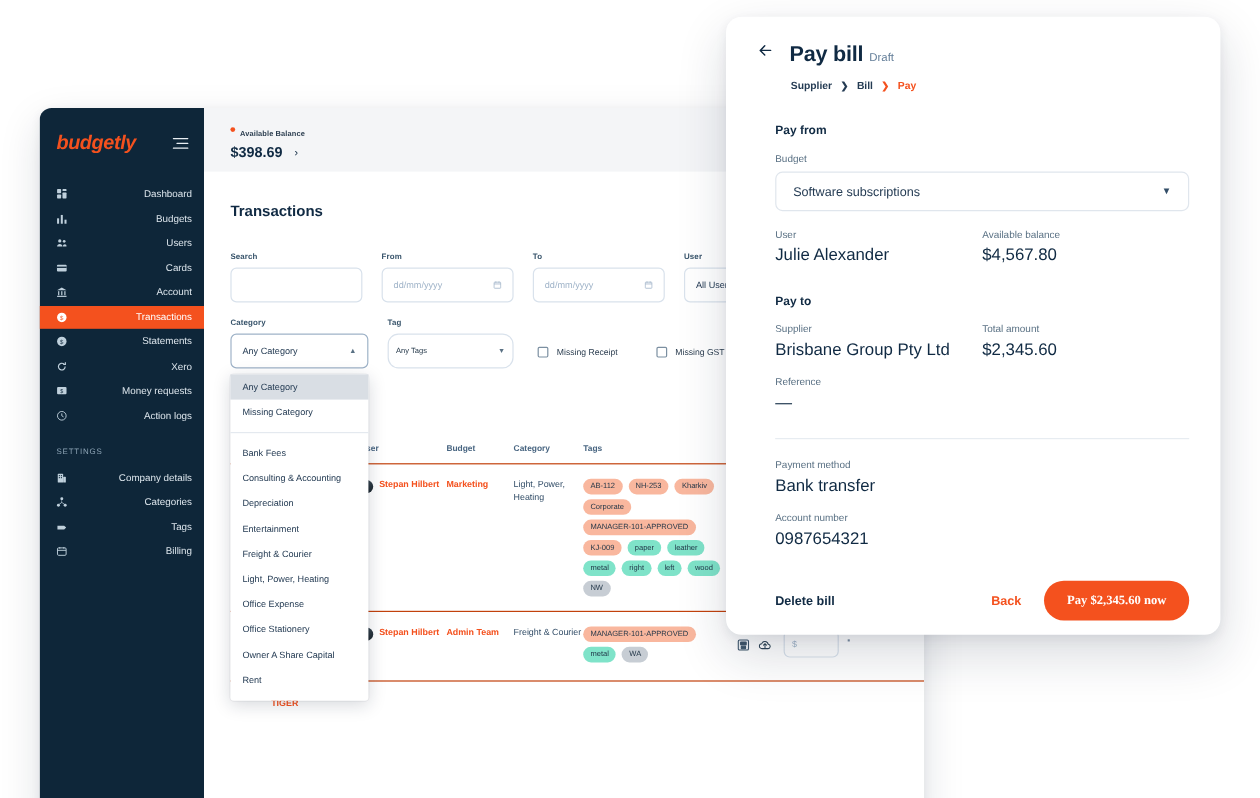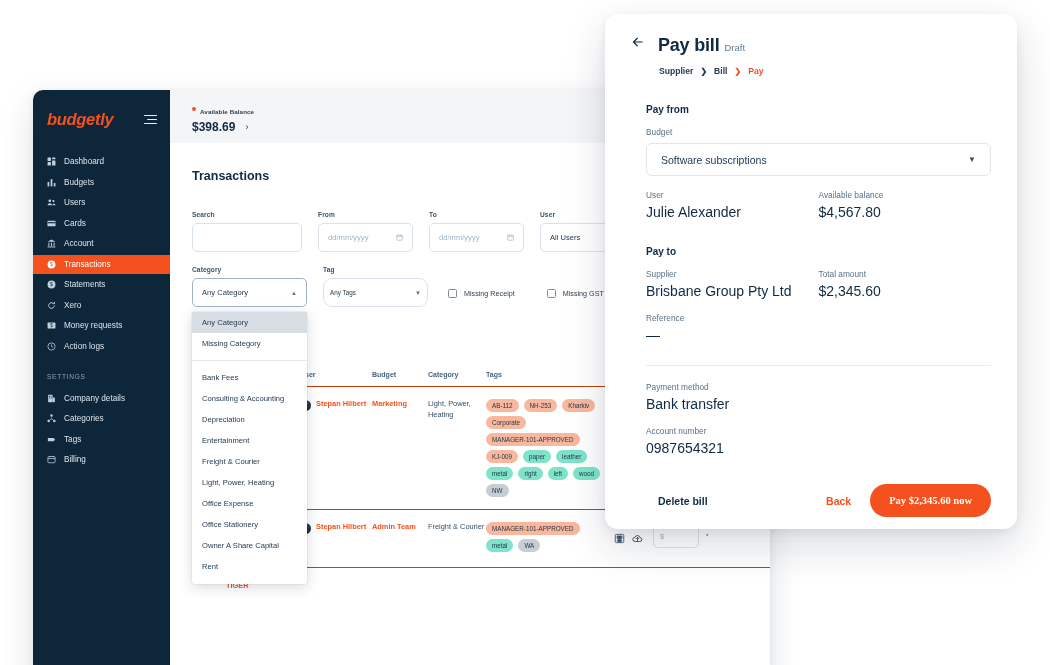--- a/index.html
+++ b/index.html
@@ -31,23 +31,23 @@
     font-style: italic; font-family:"Liberation Sans", sans-serif;
   }
   .hamburger { display:flex; flex-direction:column; gap:2.5px; width:13px; cursor:pointer; }
   .hamburger i { display:block; height:1.6px; background:#E8EEF3; border-radius:1px; }
   .hamburger i:nth-child(1){ width:13px; }
   .hamburger i:nth-child(2){ width:10px; margin-left:3px; }
   .hamburger i:nth-child(3){ width:13px; }
 
   .nav { margin-top: 23px; }
   .nav-item {
-    display:flex; align-items:center; gap:8px;
+    display:flex; align-items:center; gap:24px;
     height: 19px; padding: 0 10px 0 14px; margin-bottom: 1.5px;
-    font-size: 8.2px; color:#DCE5EC; cursor:pointer; white-space:nowrap;
+    font-size: 8.2px; color:#DCE5EC; cursor:pointer; white-space:nowrap;justify-content:space-between;
   }
   .nav-item.active { background:#F4511E; color:#fff; }
   .nav-ico { width:9px; height:9px; flex:0 0 9px; display:block; color:#BFD0DC; }
   .nav-item.active .nav-ico { color:#fff; }
   .nav-ico svg { display:block; width:9px; height:9px; }
   .nav-section {
     font-size:6.6px; letter-spacing:.7px; color:#8CA3B5; padding:0 14px;
     margin: 17px 0 9px 0; text-transform:uppercase;
   }
 
@@ -65,21 +65,21 @@
   .page-title { font-size:12.5px; font-weight:700; color:#102A43; padding: 26px 0 0 22px; }
 
   .filters { padding: 28px 0 0 22px; }
   .frow { display:flex; gap:16px; align-items:flex-end; }
   .fld-label { font-size:6.6px; color:#38546B; font-weight:600; margin-bottom:5px; letter-spacing:.1px;}
   .fld {
     height: 29px; border:1px solid #D9E2EC; border-radius:5px; background:#fff;
     display:flex; align-items:center; padding: 0 9px; font-size:7.6px; color:#243B53;
   }
   .fld.search { width: 110px; }
-  .fld.date { width: 95px; justify-content:space-between; color:#9FB3C8; }
+  .fld.date { width: 110px; justify-content:space-between; color:#9FB3C8; }
   .fld.user { width: 110px; justify-content:space-between; }
   .fld.cat { width: 115px; justify-content:space-between; border-color:#9FB3C8; }
   .fld.tag { width: 105px; justify-content:space-between; }
   .cal-ico { width:7px;height:7px; color:#9FB3C8;}
   .caret { font-size:6px; color:#5A7184; }
   .checkbox-row { display:flex; align-items:center; gap:7px; margin-left: 4px; }
   .cbox { width:9px;height:9px;border:1.2px solid #7B8FA1; border-radius:1.5px; background:#fff;}
   .cb-label { font-size:7.2px; color:#2C3E50;}
 
   
@@ -140,21 +140,21 @@
     display:flex; align-items:center; justify-content:space-between; padding: 0 14px;
     font-size:10.5px; color:#243B53;
   }
   .sel-caret { font-size:8px; color:#334E68;}
   .pairs { display:flex; margin: 14px 0 0 15px;}
   .pair { width: 190px;}
   .p-lab { font-size:8.3px; color:#5A7184; margin-bottom:4px;}
   .p-val { font-size:14px; color:#102A43;}
   .divider { height:1px; background:#E7ECF1; margin: 22px 0 0 15px; width:345px;}
   .m-foot { display:flex; align-items:center; margin: 28px 0 0 15px; width:345px;}
-  .del-bill { font-size:10.5px; font-weight:700; color:#102A43; cursor:pointer;margin-left:12px;}
+  .del-bill { font-size:10.5px; font-weight:700; color:#102A43; cursor:pointer;}
   .foot-right { margin-left:auto; display:flex; align-items:center; gap:19px;}
   .back-btn { font-size:10.5px; font-weight:700; color:#F4511E; cursor:pointer;}
   .pay-btn {
     background:#F4511E; color:#fff; font-size:10.5px; font-weight:700;
     padding: 11px 19px; border-radius: 18px; border:none; cursor:pointer;
     font-family:Liberation Serif, serif; white-space:nowrap;
   }
 </style>
 </head>
 <body>

